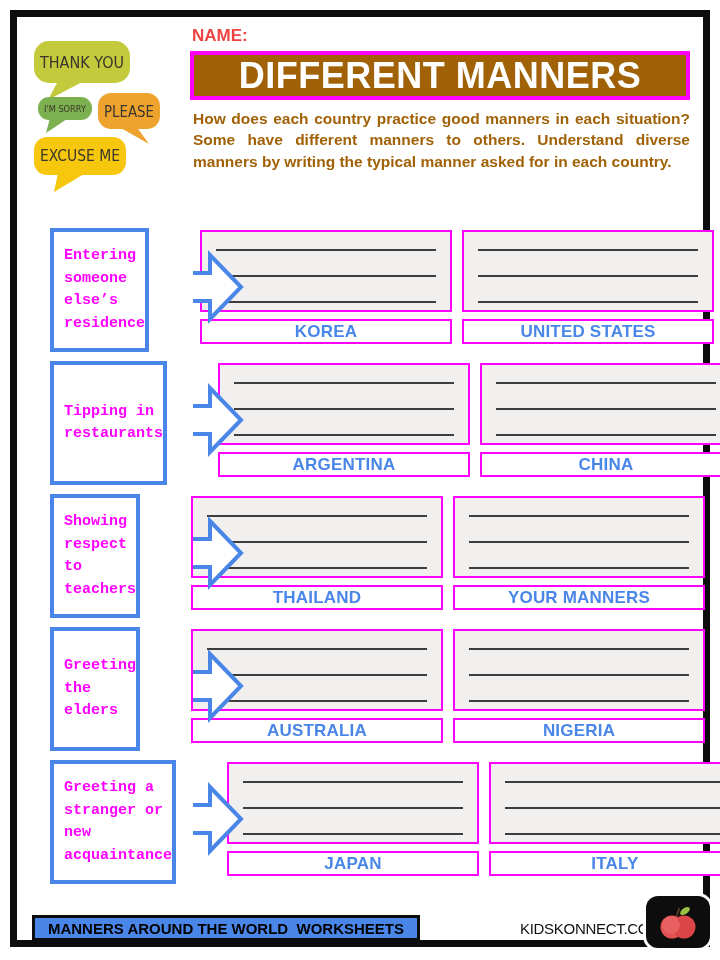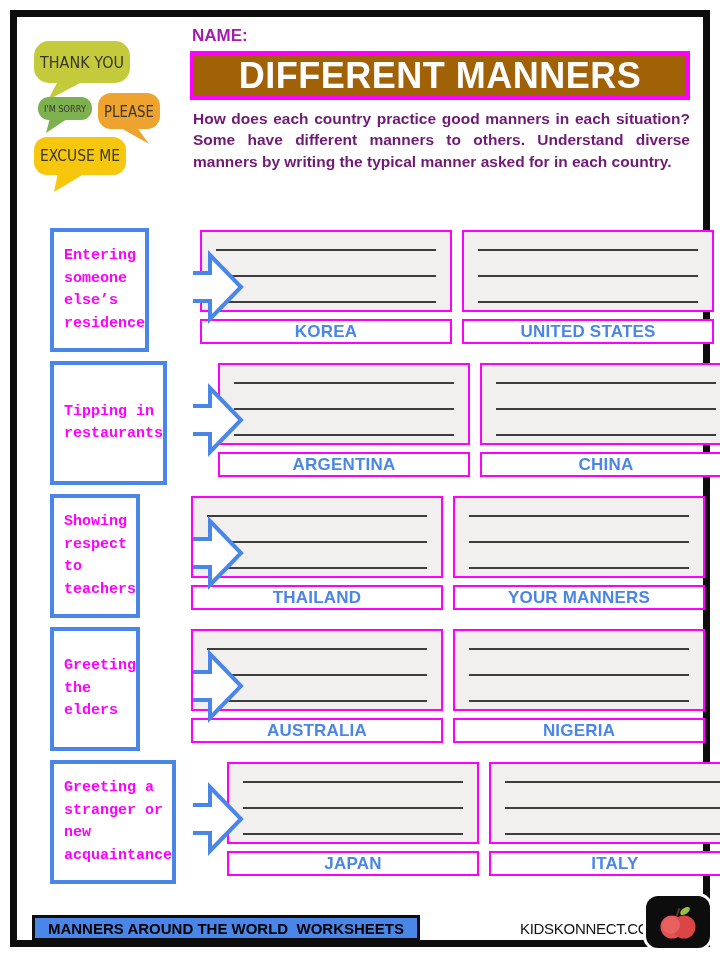--- a/index.html
+++ b/index.html
@@ -7,33 +7,33 @@
     width:720px;height:960px;position:relative;background:#ffffff;
     font-family:"Liberation Sans", sans-serif;overflow:hidden;
   }
   .sheet-border{
     position:absolute;left:10px;top:10px;width:700px;height:937px;
     border:7px solid #0d0d0d;box-sizing:border-box;background:#ffffff;
   }
   .bubbles{position:absolute;left:28px;top:33px;width:162px;height:168px;}
   .bubble-text{font-family:"DejaVu Sans", sans-serif;fill:#3a362c;}
   .name-label{
-    position:absolute;left:192px;top:26px;font-size:17px;font-weight:bold;color:#a21caf;
+    position:absolute;left:192px;top:26px;font-size:17px;font-weight:bold;color:#ef4444;
   }
   .title-box{
     position:absolute;left:190px;top:51px;width:500px;height:49px;
     background:#a16207;border:4px solid #ff00ff;box-sizing:border-box;
     display:flex;align-items:center;justify-content:center;
   }
   .title-box span{
     color:#ffffff;font-size:36px;font-weight:bold;letter-spacing:0.5px;white-space:nowrap;
   }
   .description{
     position:absolute;left:193px;top:108px;width:497px;
-    font-size:15.5px;font-weight:bold;color:#701a75;line-height:1.38;text-align:justify;
+    font-size:15.5px;font-weight:bold;color:#a16207;line-height:1.38;text-align:justify;
   }
   .rows{position:absolute;left:50px;top:228px;width:632px;}
   .row{position:relative;display:flex;height:117px;margin-bottom:16px;}
   .prompt-box{
     width:146px;height:124px;border:4px solid #4a86e8;box-sizing:border-box;
     display:flex;align-items:center;padding-left:10px;background:#fff;
   }
   .prompt-box span{
     font-family:"Liberation Mono", monospace;font-weight:bold;font-size:15px;
     color:#ff00ff;line-height:1.5;

